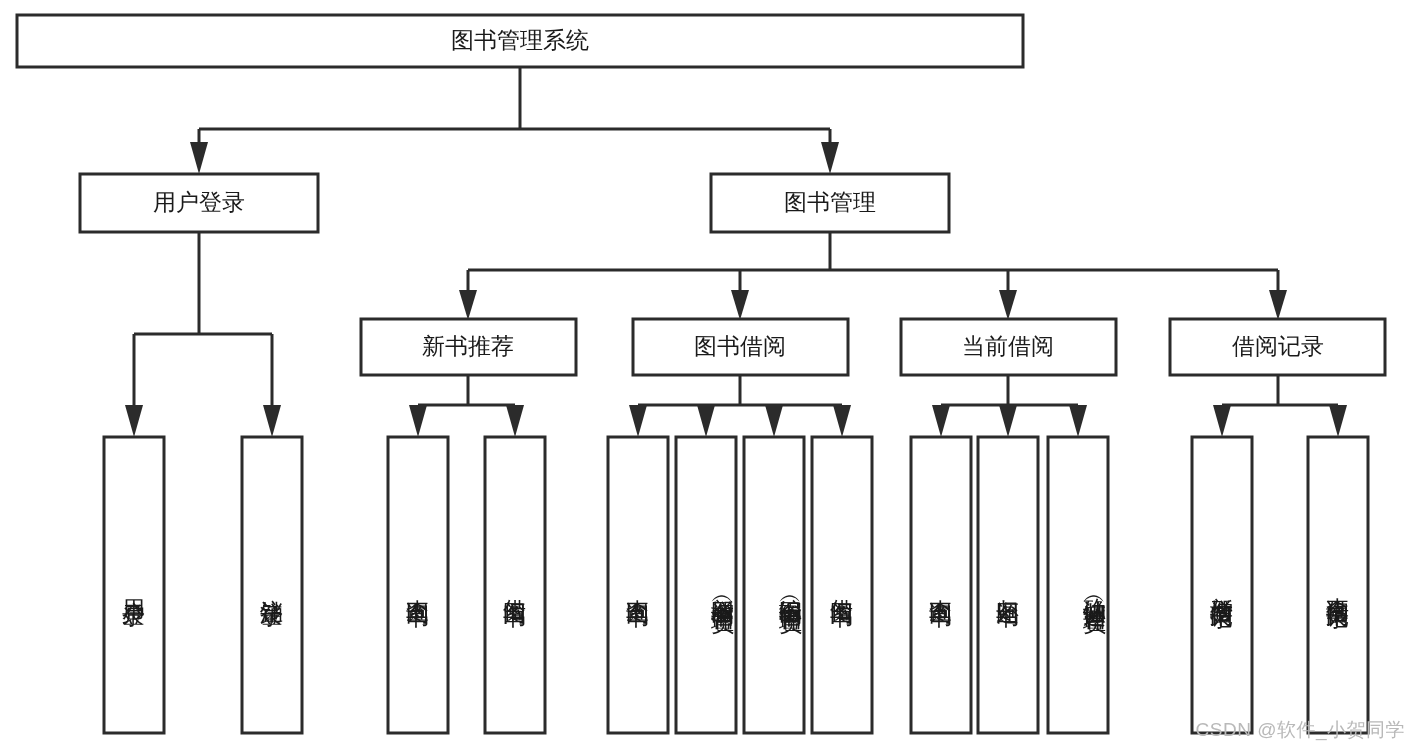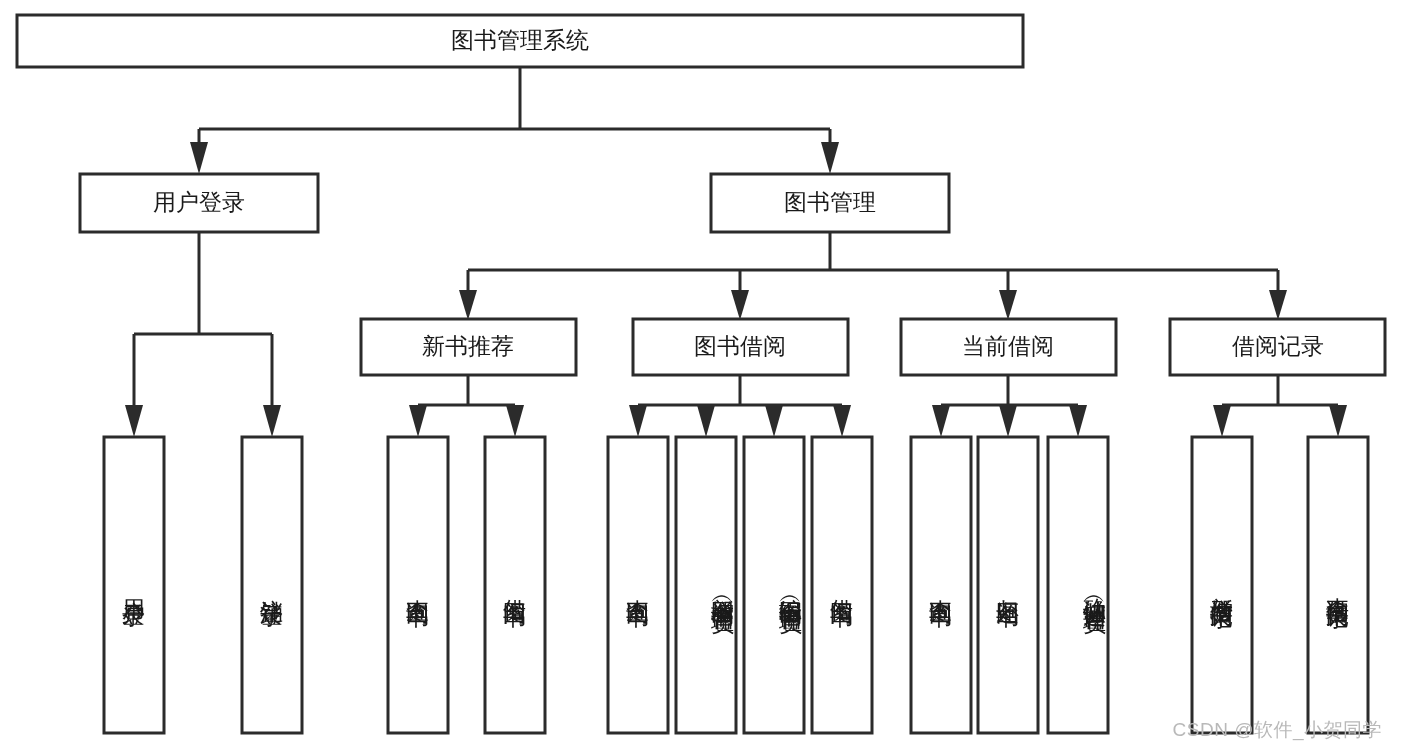--- a/index.html
+++ b/index.html
@@ -61,21 +61,21 @@
     letter-spacing: 2px;
     display: flex;
     align-items: center;
     justify-content: center;
     text-align: center;
     white-space: nowrap;
     pointer-events: none;
   }
   .watermark {
     position: absolute;
-    right: 23px;
+    right: 0;
     bottom: 4px;
     font-family: "Liberation Sans", "DejaVu Sans", sans-serif;
     font-size: 19px;
     color: #b9b9b9;
     white-space: nowrap;
     letter-spacing: 0.5px;
   }
 </style>
 </head>
 <body>

